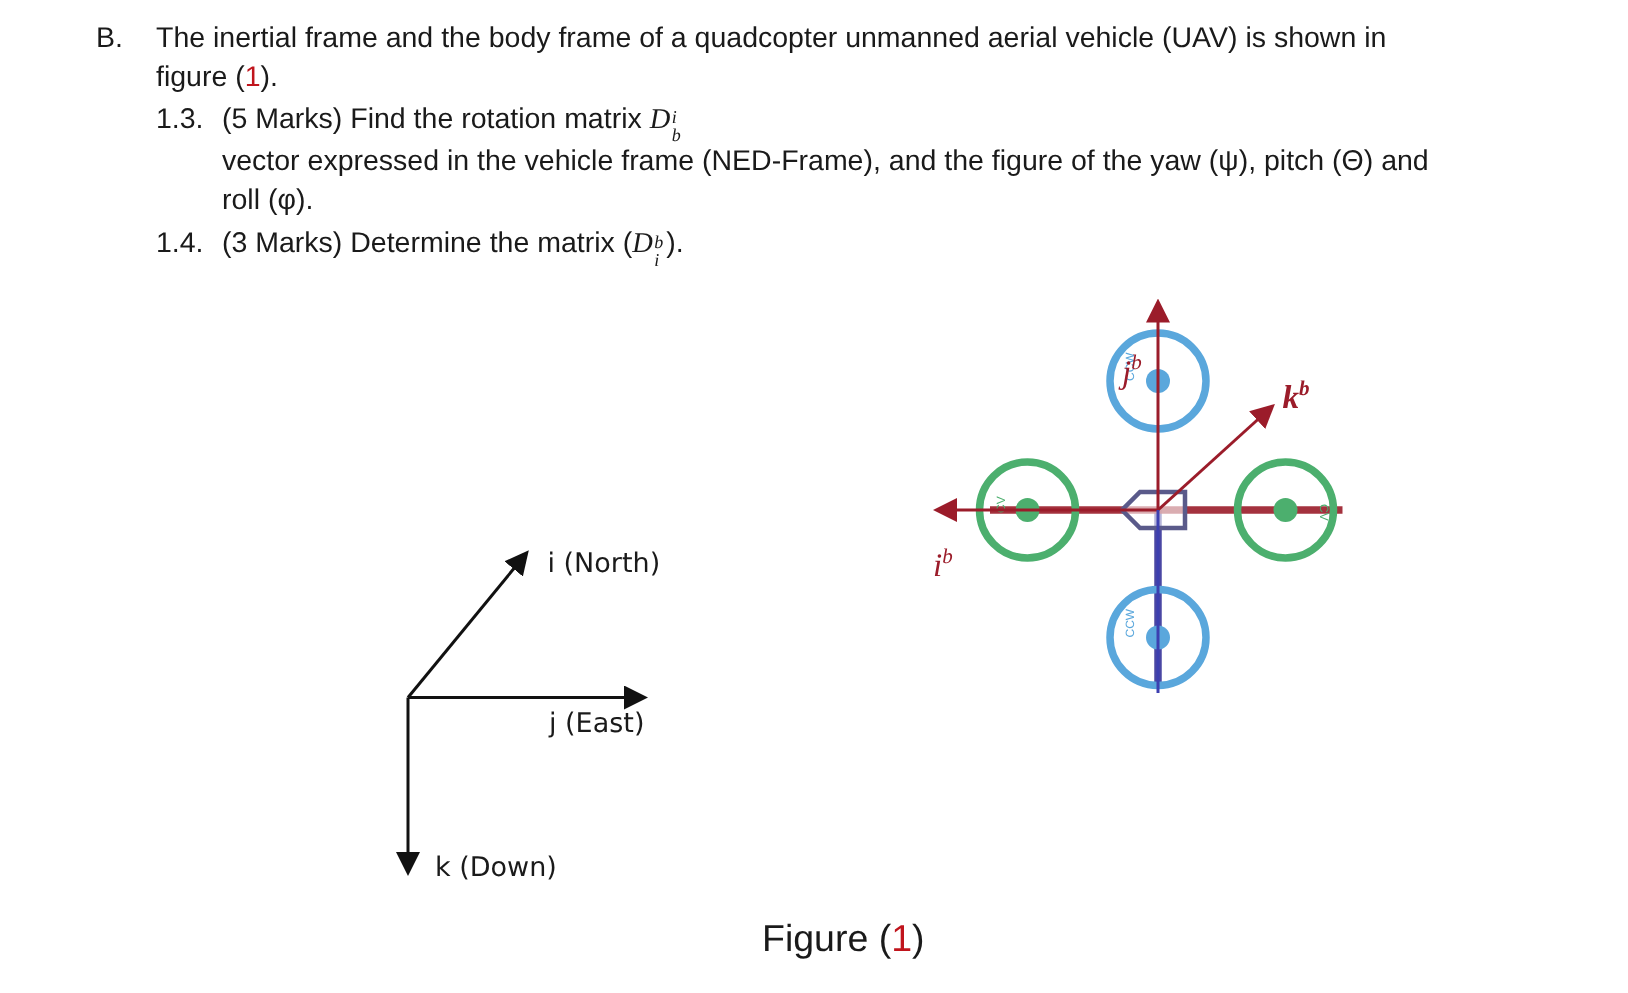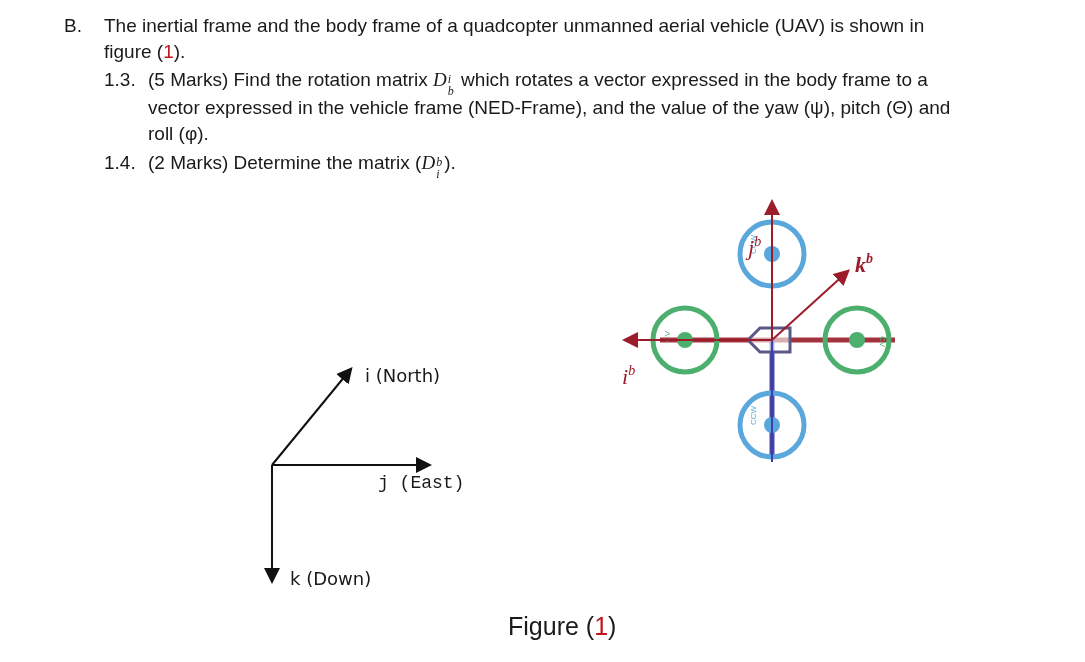--- a/index.html
+++ b/index.html
@@ -24,28 +24,28 @@
 <body>
 
 <div class="line" style="left:64px; top:14px;">B.</div>
 <div class="line" style="left:104px; top:14px;">The inertial frame and the body frame of a quadcopter unmanned aerial vehicle (UAV) is shown in</div>
 <div class="line" style="left:104px; top:40px;">
   <span>figure (</span><span class="red">1</span><span>).</span>
 </div>
 
 <div class="line" style="left:104px; top:68px;">1.3.</div>
 <div class="line" style="left:148px; top:68px;">
-  <span>(5 Marks) Find the rotation matrix </span><span class="math">D</span><span class="stack"><span class="sup">i</span><span class="sub">b</span></span><span> which rotates a vector expressed in the body frame to a</span>
+  <span>(5 Marks) Find the rotation matrix </span><span class="math">D</span><span class="stack"><span class="sup">i</span><span class="sub">b</span></span>
 </div>
-<div class="line" style="left:148px; top:96px;">vector expressed in the vehicle frame (NED-Frame), and the value of the yaw (ψ), pitch (Θ) and</div>
+<div class="line" style="left:148px; top:96px;">vector expressed in the vehicle frame (NED-Frame), and the figure of the yaw (ψ), pitch (Θ) and</div>
 <div class="line" style="left:148px; top:122px;">roll (φ).</div>
 
 <div class="line" style="left:104px; top:151px;">1.4.</div>
 <div class="line" style="left:148px; top:151px;">
-  <span>(2 Marks) Determine the matrix (</span><span class="math">D</span><span class="stack"><span class="sup">b</span><span class="sub">i</span></span><span>).</span>
+  <span>(3 Marks) Determine the matrix (</span><span class="math">D</span><span class="stack"><span class="sup">b</span><span class="sub">i</span></span><span>).</span>
 </div>
 
 <svg class="figure-svg" width="1085" height="662">
   <defs>
     <marker id="arrBlack" markerWidth="8" markerHeight="8" refX="6" refY="4" orient="auto">
       <path d="M0,0 L8,4 L0,8 z" fill="#111"></path>
     </marker>
     <marker id="arrRed" markerWidth="8" markerHeight="8" refX="6" refY="4" orient="auto">
       <path d="M0,0 L8,4 L0,8 z" fill="#9b1c2a"></path>
     </marker>
@@ -86,21 +86,21 @@
     <path d="M760,328 L790,328 L790,352 L760,352 L748,340 z" fill="#fff" fill-opacity="0.6" stroke="#5a5a8a" stroke-width="3"></path>
 
     <line x1="772" y1="340" x2="772" y2="203" stroke="#9b1c2a" stroke-width="2" marker-end="url(#arrRed)"></line>
     <line x1="772" y1="340" x2="626" y2="340" stroke="#9b1c2a" stroke-width="2" marker-end="url(#arrRed)"></line>
     <line x1="772" y1="340" x2="847" y2="272" stroke="#9b1c2a" stroke-width="2" marker-end="url(#arrRed)"></line>
     <line x1="772" y1="340" x2="772" y2="462" stroke="#3c3fb0" stroke-width="2"></line>
   </g>
 </svg>
 
 <div class="axis-label" style="left:365px; top:365px;">i (North)</div>
-<div class="axis-label" style="left:378px; top:472px;font-family:Liberation Mono, monospace;">j (East)</div>
+<div class="axis-label" style="left:366px; top:472px;">j (East)</div>
 <div class="axis-label" style="left:290px; top:568px;">k (Down)</div>
 
 <div class="vlabel" style="left:748px; top:190px;margin-top:45px;"><span>j</span><span class="s">b</span></div>
 <div class="vlabel" style="left:622px; top:348px;margin-top:16px;"><span>i</span><span class="s">b</span></div>
 <div class="vlabel" style="left:855px; top:252px;font-weight:bold;"><span>k</span><span class="s">b</span></div>
 
 <div class="caption">
   <span>Figure (</span><span class="red">1</span><span>)</span>
 </div>
 

